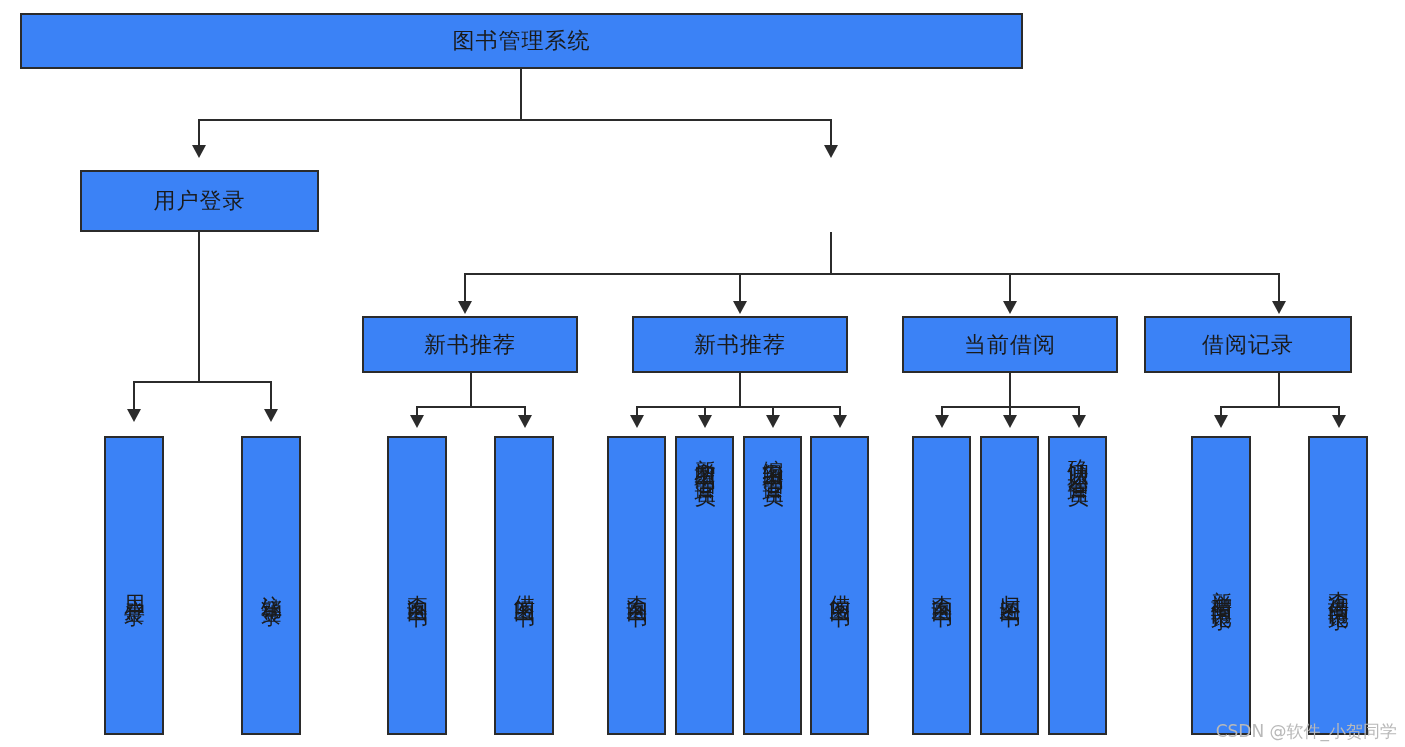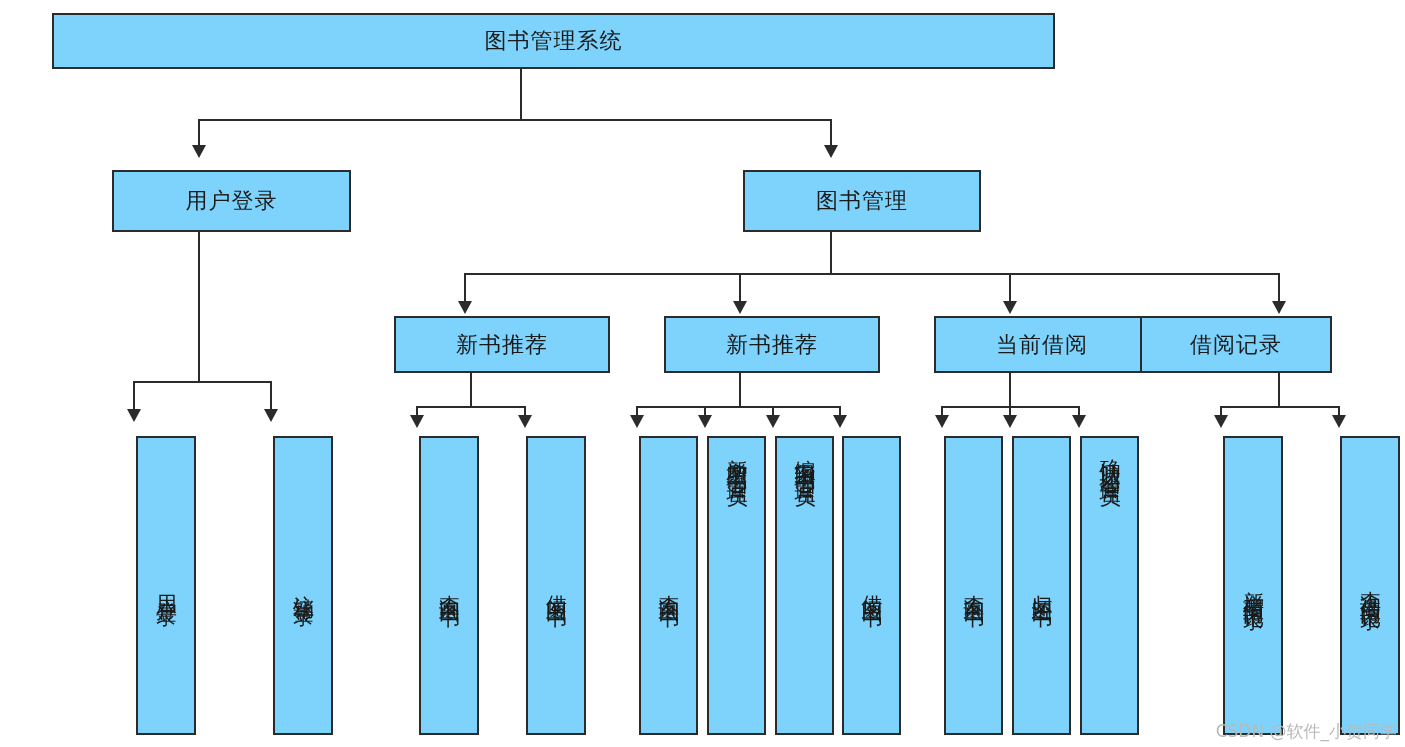--- a/index.html
+++ b/index.html
@@ -12,28 +12,27 @@
     position:relative;
     width:1405px;
     height:747px;
     background:#ffffff;
     overflow:hidden;
   }
   
   .node{
     position:absolute;
     box-sizing:border-box;
-    background:#7dd3fc;
+    background:#3b82f6;
     border:2px solid #2b2b2b;
     display:flex;
     align-items:center;
     justify-content:center;
     color:#1a1a1a;
     z-index:3;
-    margin-left:32px;
   }
   .node.h{
     font-size:22px;
     letter-spacing:1px;
     white-space:nowrap;
   }
   .node.v{
     font-size:21px;
   }
   .node.v .vtext{
@@ -93,23 +92,20 @@
 
   <div class="ln v" style="left:198px;top:119px;height:28px;"></div>
   <div class="arrow" style="left:192px;top:145px;"></div>
   <div class="ln v" style="left:830px;top:119px;height:28px;"></div>
   <div class="arrow" style="left:824px;top:145px;"></div>
 
   <div class="node h" style="left:80px;top:170px;width:239px;height:62px;">
     <span>用户登录</span>
   </div>
 
-  <div class="node h" style="left:711px;top:170px;width:238px;height:62px;">
-    <span>图书管理</span>
-  </div>
 
   <div class="ln v" style="left:198px;top:232px;height:150px;"></div>
   <div class="ln h" style="left:133px;top:381px;width:137px;"></div>
   <div class="ln v" style="left:133px;top:381px;height:30px;"></div>
   <div class="arrow" style="left:127px;top:409px;"></div>
   <div class="ln v" style="left:270px;top:381px;height:30px;"></div>
   <div class="arrow" style="left:264px;top:409px;"></div>
 
   <div class="ln v" style="left:830px;top:232px;height:42px;"></div>
   <div class="ln h" style="left:464px;top:273px;width:816px;"></div>
@@ -124,21 +120,21 @@
 
   <div class="node h" style="left:362px;top:316px;width:216px;height:57px;">
     <span>新书推荐</span>
   </div>
   <div class="node h" style="left:632px;top:316px;width:216px;height:57px;">
     <span>新书推荐</span>
   </div>
   <div class="node h" style="left:902px;top:316px;width:216px;height:57px;text-align:center;">
     <span>当前借阅</span>
   </div>
-  <div class="node h" style="left:1108px;top:316px;width:192px;height:57px;">
+  <div class="node h" style="left:1144px;top:316px;width:208px;height:57px;">
     <span>借阅记录</span>
   </div>
 
   <div class="ln v" style="left:470px;top:373px;height:34px;"></div>
   <div class="ln h" style="left:416px;top:406px;width:108px;"></div>
   <div class="ln v" style="left:416px;top:406px;height:12px;"></div>
   <div class="arrow" style="left:410px;top:415px;"></div>
   <div class="ln v" style="left:524px;top:406px;height:12px;"></div>
   <div class="arrow" style="left:518px;top:415px;"></div>
 

